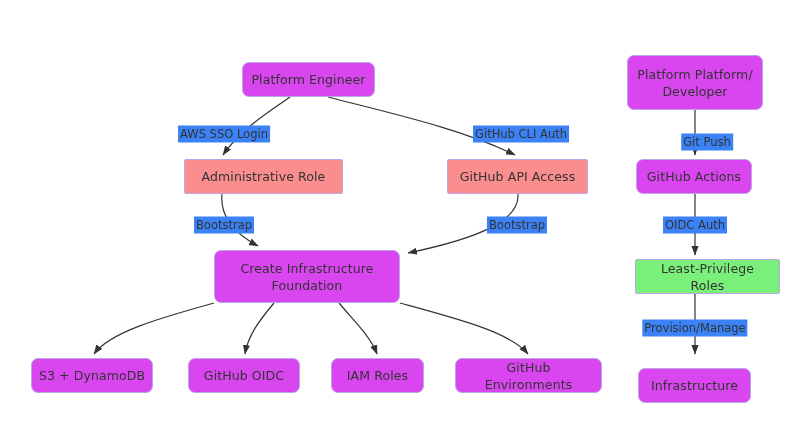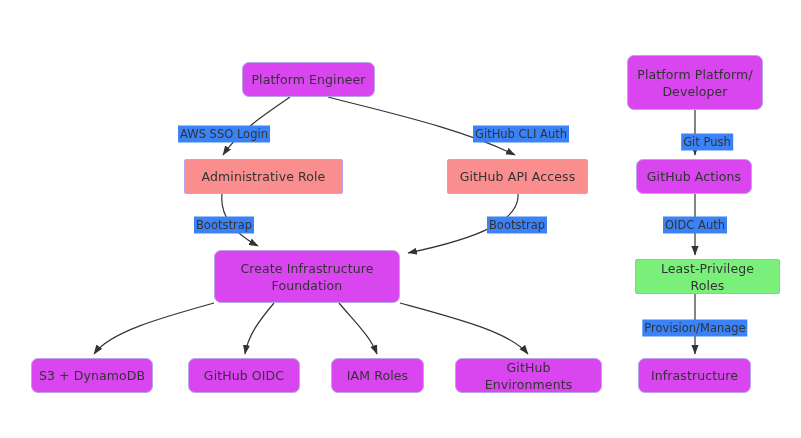--- a/index.html
+++ b/index.html
@@ -126,21 +126,21 @@
   </div>
 
   <div class="node default" style="left:636px; top:159px; width:116px; height:35px;">
     <span>GitHub Actions</span>
   </div>
 
   <div class="node success" style="left:623px; top:259px; width:145px; height:35px;margin-left:12px;">
     <span>Least-Privilege Roles</span>
   </div>
 
-  <div class="node default" style="left:638px; top:358px; width:113px; height:35px;">
+  <div class="node default" style="left:638px; top:368px; width:113px; height:35px;">
     <span>Infrastructure</span>
   </div>
 
   <div class="edge-label" style="left:224px; top:134px;">AWS SSO Login</div>
 
   <div class="edge-label" style="left:521px; top:134px;">GitHub CLI Auth</div>
 
   <div class="edge-label" style="left:224px; top:225px;">Bootstrap</div>
 
   <div class="edge-label" style="left:517px; top:225px;">Bootstrap</div>

